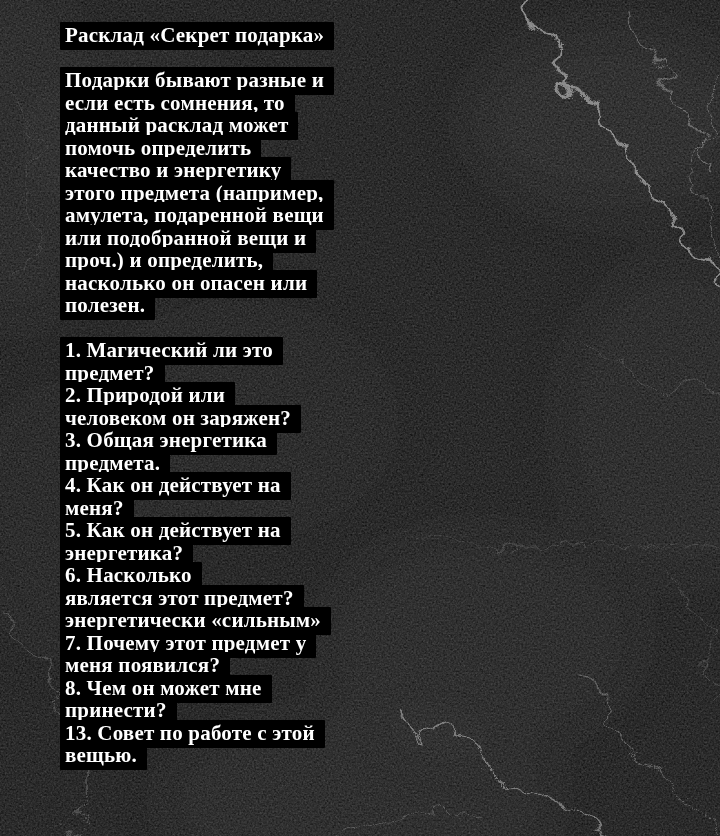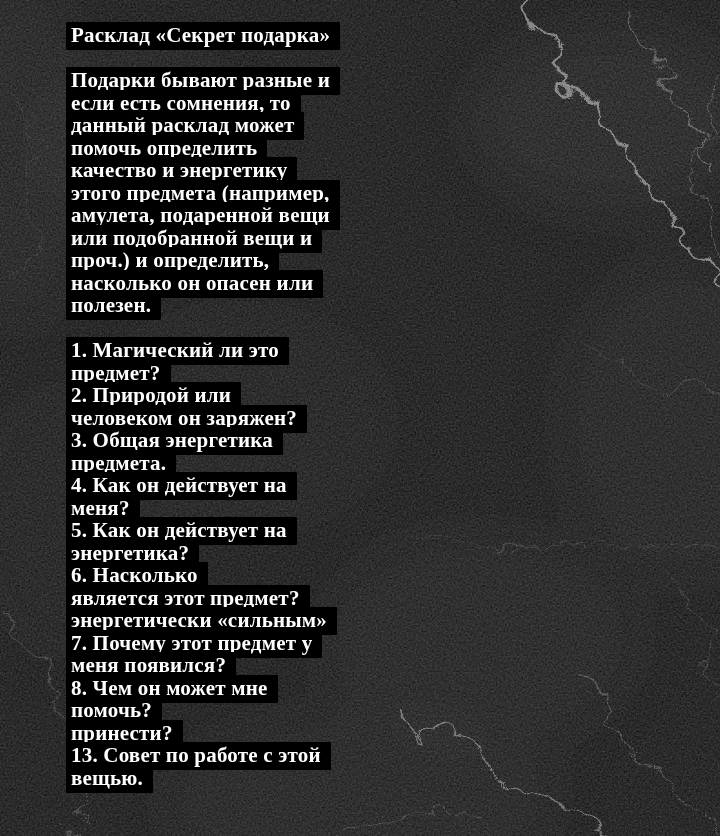--- a/index.html
+++ b/index.html
@@ -19,21 +19,21 @@
     position: absolute;
     top: 0;
     left: 0;
     width: 720px;
     height: 836px;
     display: block;
   }
   .content {
     position: absolute;
     top: 22px;
-    left: 66px;
+    left: 60px;
     width: 600px;
   }
   .block { margin: 0; padding: 0; }
   .gap { height: 22.5px; }
   .line {
     height: 22.5px;
     white-space: nowrap;
   }
   .hl {
     display: inline-block;
@@ -127,20 +127,19 @@
         <div class="line"><span class="hl">4. Как он действует на</span></div>
         <div class="line"><span class="hl">меня?</span></div>
         <div class="line"><span class="hl">5. Как он действует на</span></div>
         <div class="line"><span class="hl">энергетика?</span></div>
         <div class="line"><span class="hl">6. Насколько</span></div>
         <div class="line"><span class="hl">является этот предмет?</span></div>
         <div class="line"><span class="hl">энергетически «сильным»</span></div>
         <div class="line"><span class="hl">7. Почему этот предмет у</span></div>
         <div class="line"><span class="hl">меня появился?</span></div>
         <div class="line"><span class="hl">8. Чем он может мне</span></div>
-        <div class="line"><span class="hl">помочь?</span></div>
         <div class="line"><span class="hl">принести?</span></div>
         <div class="line"><span class="hl">13. Совет по работе с этой</span></div>
         <div class="line"><span class="hl">вещью.</span></div>
       </div>
   </div>
 
 </div>
 
 </body></html>

